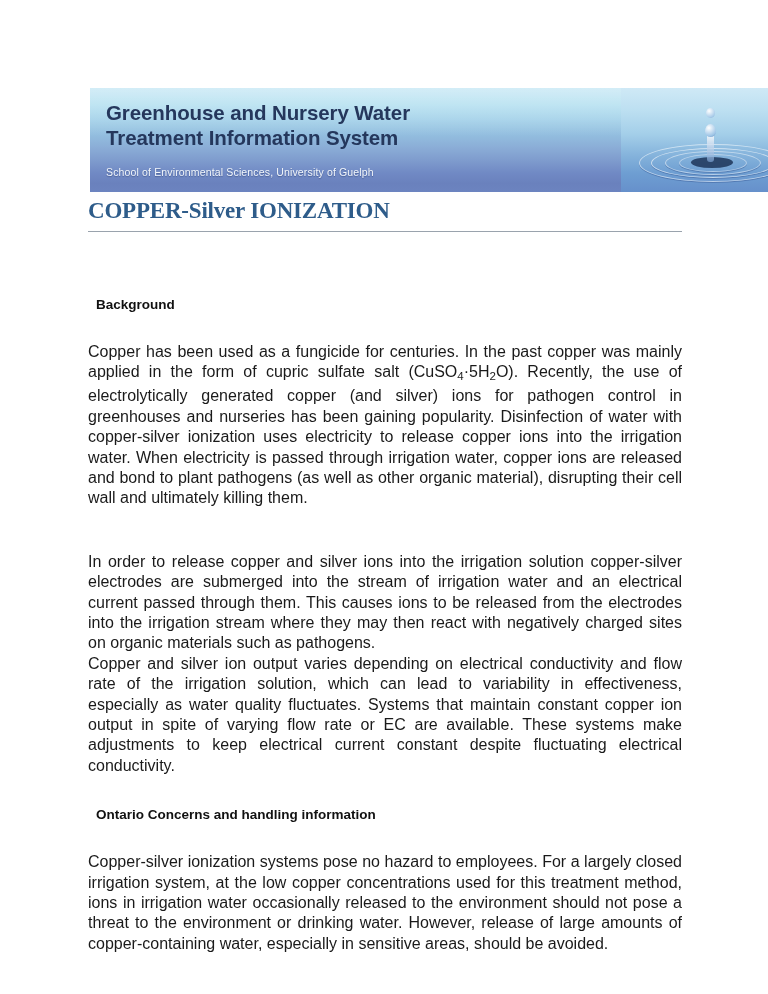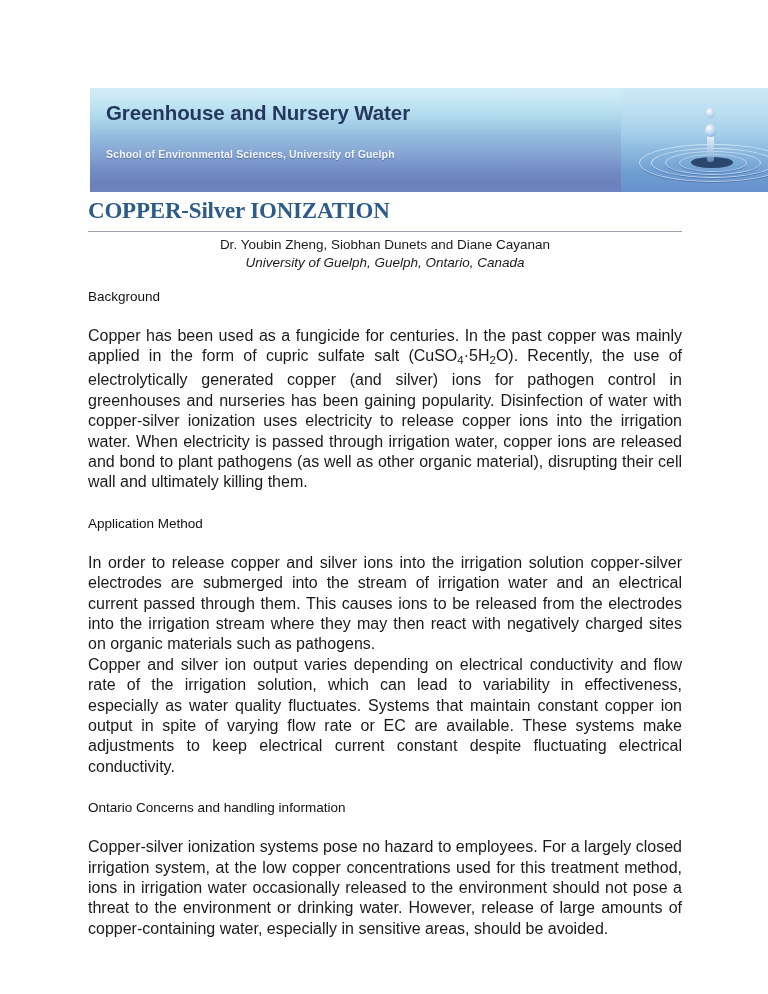--- a/index.html
+++ b/index.html
@@ -61,23 +61,23 @@
   .banner-title {
     font-size: 20.5px;
     font-weight: bold;
     line-height: 25px;
     color: #25375c;
     letter-spacing: -0.1px;
   }
   .banner-sub {
     position: absolute;
     left: 16px;
-    top: 60px;
+    top: 78px;
     font-size: 10.5px;
-    font-weight: bold;
+    font-weight: normal;
     color: #f2f6fb;
     letter-spacing: 0.15px;
     text-shadow: 0 1px 1px rgba(30,50,100,0.45);
     text-align: center;
   }
 
   
   .droplet-photo {
     position: absolute;
     right: 0;
@@ -170,22 +170,22 @@
 
   
   .content {
     position: absolute;
     left: 88px;
     top: 288px;
     width: 594px;
   }
   h2.section {
     font-size: 13.5px;
-    font-weight: normal;
-    margin: 0;
+    font-weight: bold;
+    margin: 8px;
     padding: 0;
     line-height: 17px;
     color: #111111;
   }
   p.body {
     font-size: 16px;
     line-height: 20.4px;
     margin: 0;
     padding: 0;
     text-align: justify;
@@ -213,38 +213,34 @@
       <div class="ripple r3"></div>
       <div class="ripple r4"></div>
       <div class="crater"></div>
       <div class="column"></div>
       <div class="drop-a"></div>
       <div class="drop-b"></div>
     </div>
 
     <div class="banner-text">
       <div class="banner-title">Greenhouse and Nursery Water</div>
+      <div class="banner-title">Treatment Information System</div>
     </div>
     <div class="banner-sub">School of Environmental Sciences, University of Guelph</div>
   </div>
 
   <div class="doc-title">COPPER-Silver IONIZATION</div>
   <div class="title-rule"></div>
 
-  <div class="authors">
-    <div>Dr. Youbin Zheng, Siobhan Dunets and Diane Cayanan</div>
-    <div class="affil">University of Guelph, Guelph, Ontario, Canada</div>
-  </div>
 
   <div class="content" id="content">
       <h2 class="section">Background</h2>
       <div class="gap-after-heading"></div>
       <p class="body">Copper has been used as a fungicide for centuries.  In the past copper was mainly applied in the form of cupric sulfate salt (CuSO<sub>4</sub>·5H<sub>2</sub>O).  Recently, the use of electrolytically generated copper (and silver) ions for pathogen control in greenhouses and nurseries has been gaining popularity. Disinfection of water with copper-silver ionization uses electricity to release copper ions into the irrigation water. When electricity is passed through irrigation water, copper ions are released and bond to plant pathogens (as well as other organic material), disrupting their cell wall and ultimately killing them.</p>
       <div class="gap-between-sections"></div>
-      <h2 class="section">Application Method</h2>
       <div class="gap-after-heading"></div>
       <p class="body">In order to release copper and silver ions into the irrigation solution copper-silver electrodes are submerged into the stream of irrigation water and an electrical current passed through them.  This causes ions to be released from the electrodes into the irrigation stream where they may then react with negatively charged sites on organic materials such as pathogens.</p>
       <p class="body">Copper and silver ion output varies depending on electrical conductivity and flow rate of the irrigation solution, which can lead to variability in effectiveness, especially as water quality fluctuates.  Systems that maintain constant copper ion output in spite of varying flow rate or EC are available.  These systems make adjustments to keep electrical current constant despite fluctuating electrical conductivity.</p>
       <div class="gap-between-sections"></div>
       <h2 class="section">Ontario Concerns and handling information</h2>
       <div class="gap-after-heading"></div>
       <p class="body">Copper-silver ionization systems pose no hazard to employees.  For a largely closed irrigation system, at the low copper concentrations used for this treatment method, ions in irrigation water occasionally released to the environment should not pose a threat to the environment or drinking water.  However, release of large amounts of copper-containing water, especially in sensitive areas, should be avoided.</p>
     </div>
 
 </div>

